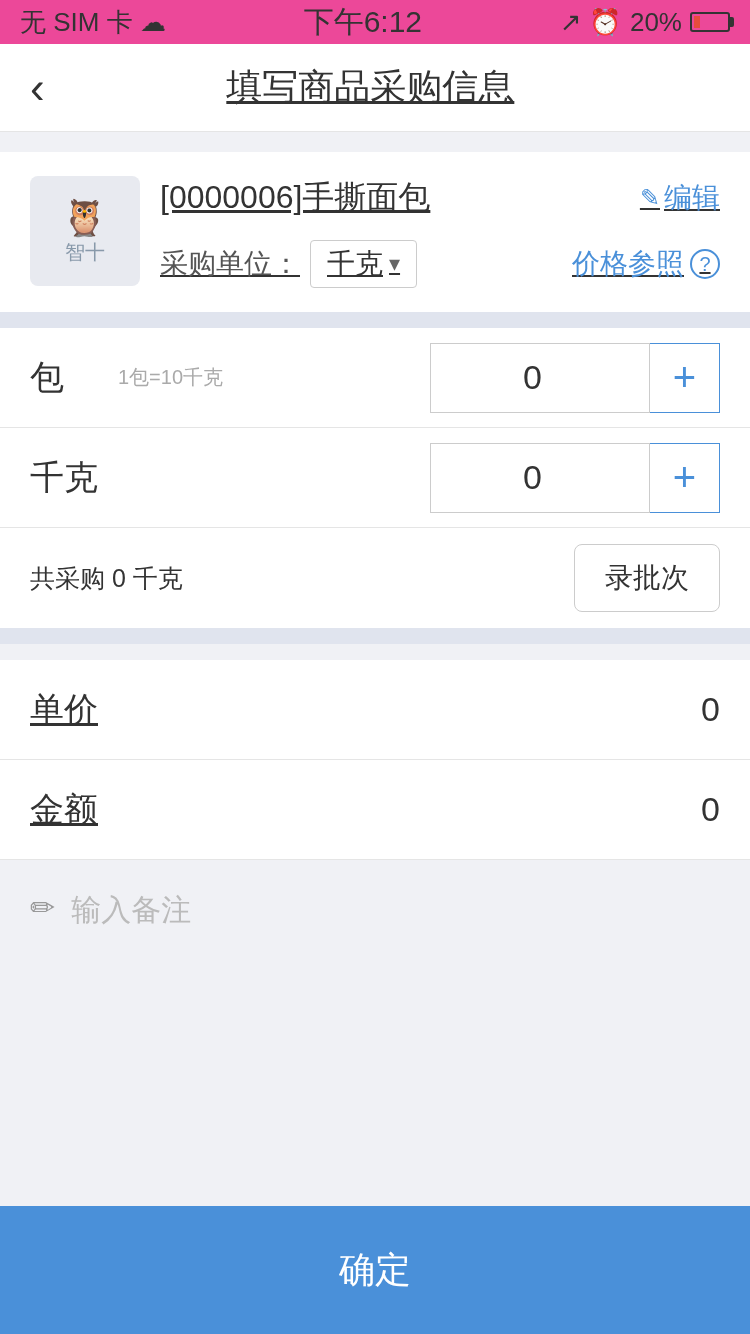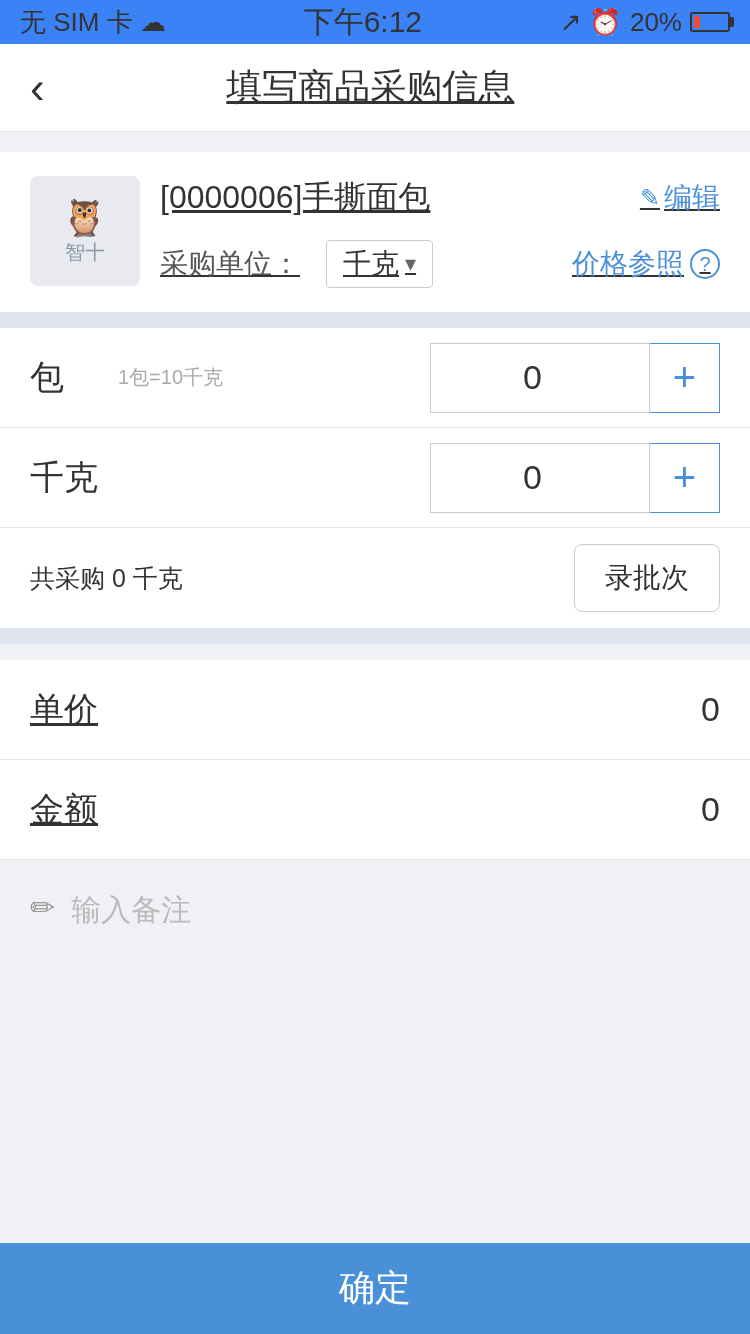--- a/index.html
+++ b/index.html
@@ -11,21 +11,21 @@
       background: #f0f1f5;
       font-size: 32px;
       color: #333;
     }
 
     
     .status-bar {
       display: flex;
       align-items: center;
       justify-content: space-between;
-      background: #3b82f6;
+      background: #ec4899;
       height: 44px;
       padding: 0 20px;
       font-size: 26px;
       color: #333;
     }
     .status-bar-left { display: flex; align-items: center; gap: 10px; }
     .status-bar-center { font-size: 30px; font-weight: 500; }
     .status-bar-right { display: flex; align-items: center; gap: 8px; font-size: 26px; }
     .battery-icon {
       display: inline-flex; align-items: center;
@@ -116,21 +116,21 @@
       align-items: center;
       gap: 4px;
     }
     .edit-icon { font-size: 24px; }
     .product-meta {
       display: flex;
       align-items: center;
       justify-content: space-between;
       margin-top: 20px;
     }
-    .unit-row { display: flex; align-items: center; gap: 26px; font-size: 28px; color: #555; }
+    .unit-row { display: flex; align-items: center; gap: 10px; font-size: 28px; color: #555; }
     .unit-select {
       border: 1px solid #ccc;
       border-radius: 4px;
       padding: 4px 16px;
       font-size: 28px;
       color: #333;
       background: #fff;
       display: flex;
       align-items: center;
       gap: 6px;
@@ -276,21 +276,21 @@
       flex: 1;
       min-height: 280px;
     }
 
     
     .confirm-btn {
       position: fixed;
       bottom: 0;
       left: 0;
       width: 750px;
-      height: 91px;
+      height: 128px;
       background: #4a90d9;
       color: #fff;
       font-size: 36px;
       border: none;
       cursor: pointer;
       display: flex;
       align-items: center;
       justify-content: center;
     }
 

